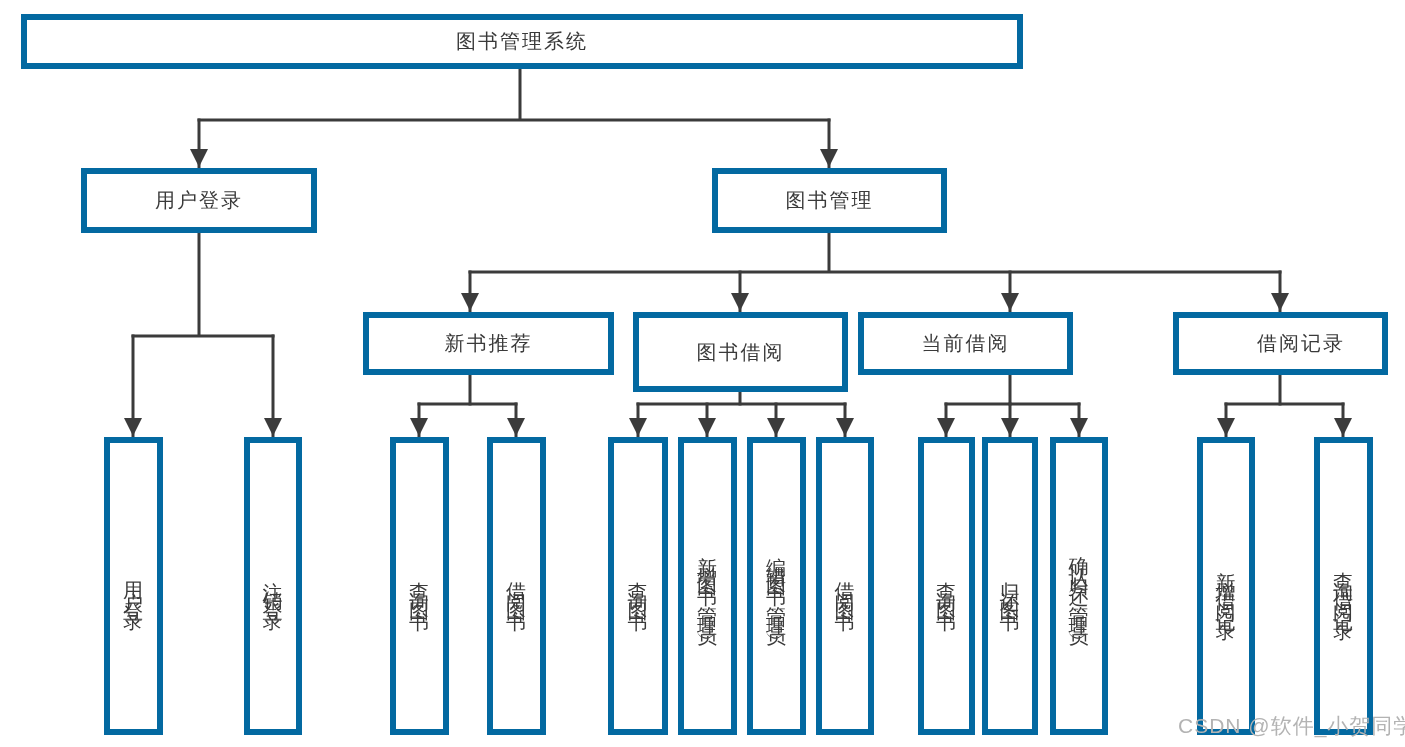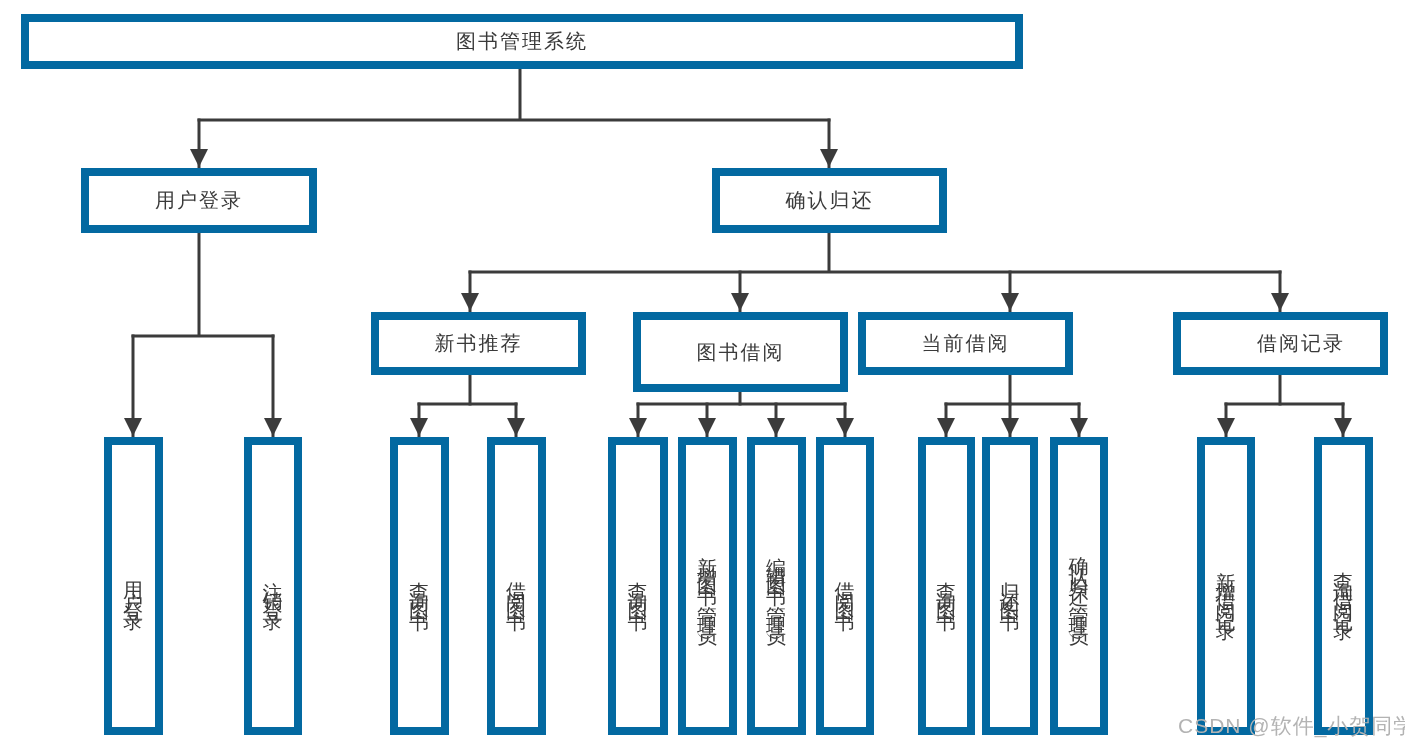--- a/index.html
+++ b/index.html
@@ -13,21 +13,21 @@
   }
   #connectors {
     position: absolute;
     left: 0; top: 0;
     width: 1405px; height: 747px;
   }
   .box {
     position: absolute;
     box-sizing: border-box;
     background: #ffffff;
-    border: 8px solid #0369a1;
+    border: 6px solid #0369a1;
     color: #3a3a3a;
     display: flex;
     align-items: center;
     justify-content: center;
     font-size: 20px;
     letter-spacing: 2px;
   }
   .vbox { letter-spacing: 0; }
   .vbox .vtext {
     writing-mode: vertical-rl;
@@ -90,23 +90,23 @@
       <line x1="1079" y1="404" x2="1079" y2="436" marker-end="url(#ah)"></line>
 
       <line x1="1226" y1="404" x2="1226" y2="436" marker-end="url(#ah)"></line>
       <line x1="1343" y1="404" x2="1343" y2="436" marker-end="url(#ah)"></line>
     </g>
   </svg>
 
   <div class="box" style="left:21px; top:14px; width:1002px; height:55px;">图书管理系统</div>
 
   <div class="box" style="left:81px; top:168px; width:236px; height:65px;">用户登录</div>
-  <div class="box" style="left:712px; top:168px; width:235px; height:65px;">确认归还</div>
+  <div class="box" style="left:712px; top:168px; width:235px; height:65px;">图书管理</div>
 
-  <div class="box" style="left:363px; top:312px; width:215px; height:63px;margin-left:8px;">新书推荐</div>
+  <div class="box" style="left:363px; top:312px; width:251px; height:63px;">新书推荐</div>
   <div class="box" style="left:633px; top:312px; width:215px; height:80px;">图书借阅</div>
   <div class="box" style="left:858px; top:312px; width:215px; height:63px;">当前借阅</div>
   <div class="box" style="left:1173px; top:312px; width:215px; height:63px;padding-left:41px;">借阅记录</div>
 
   <div class="box vbox" style="left:104px; top:437px; width:59px; height:298px;">
     <span class="vtext">用户登录</span>
   </div>
   <div class="box vbox" style="left:244px; top:437px; width:58px; height:298px;">
     <span class="vtext">注销登录</span>
   </div>

